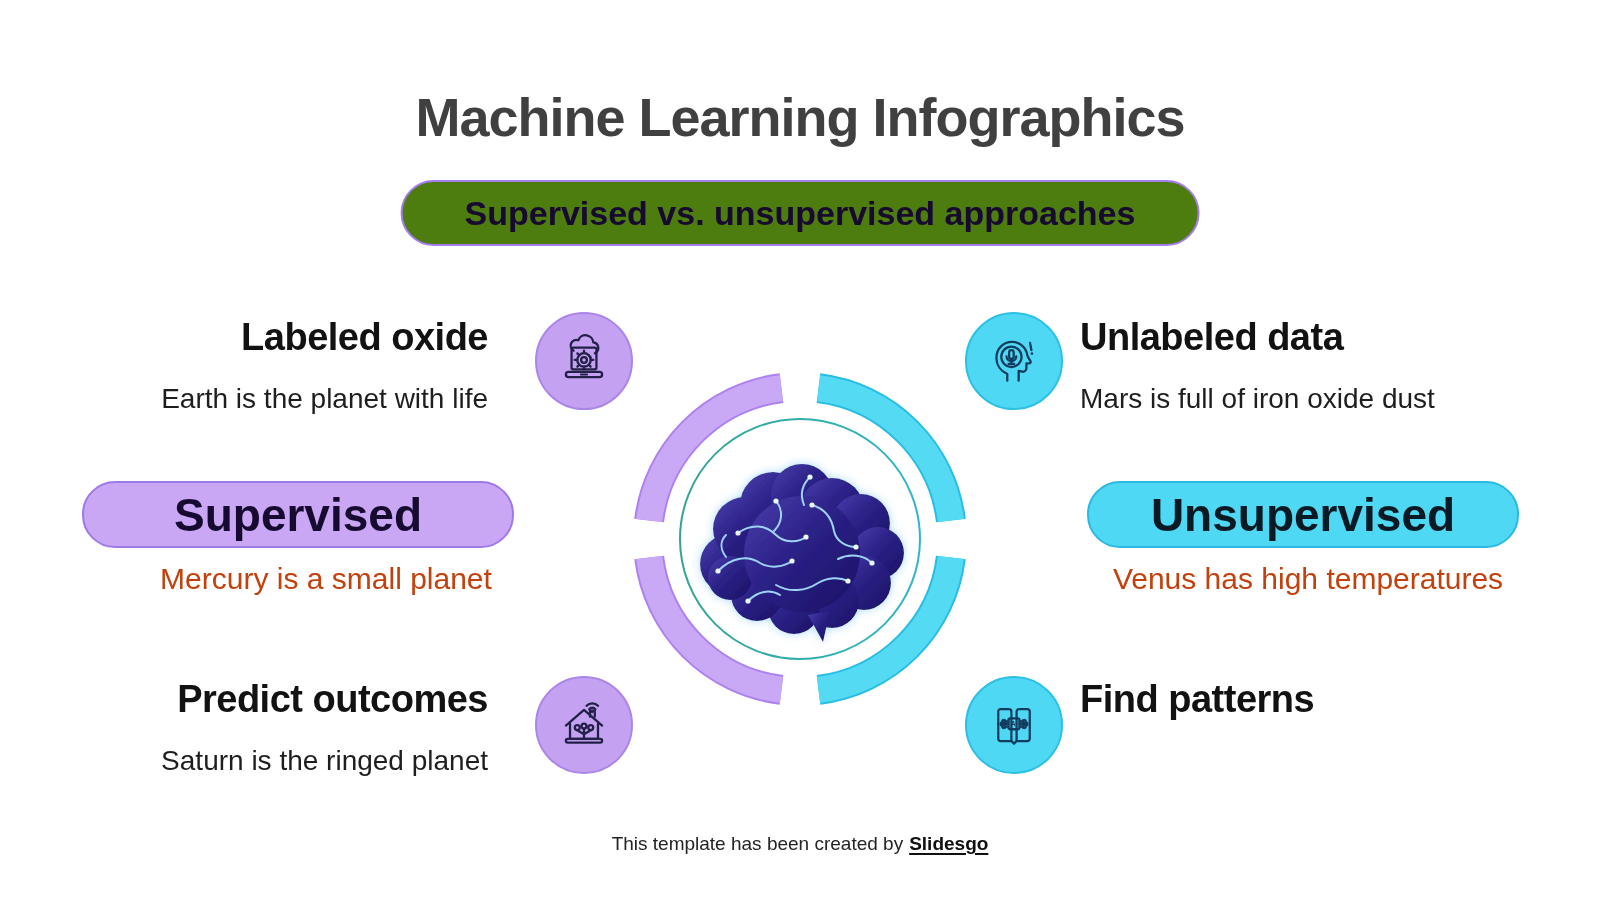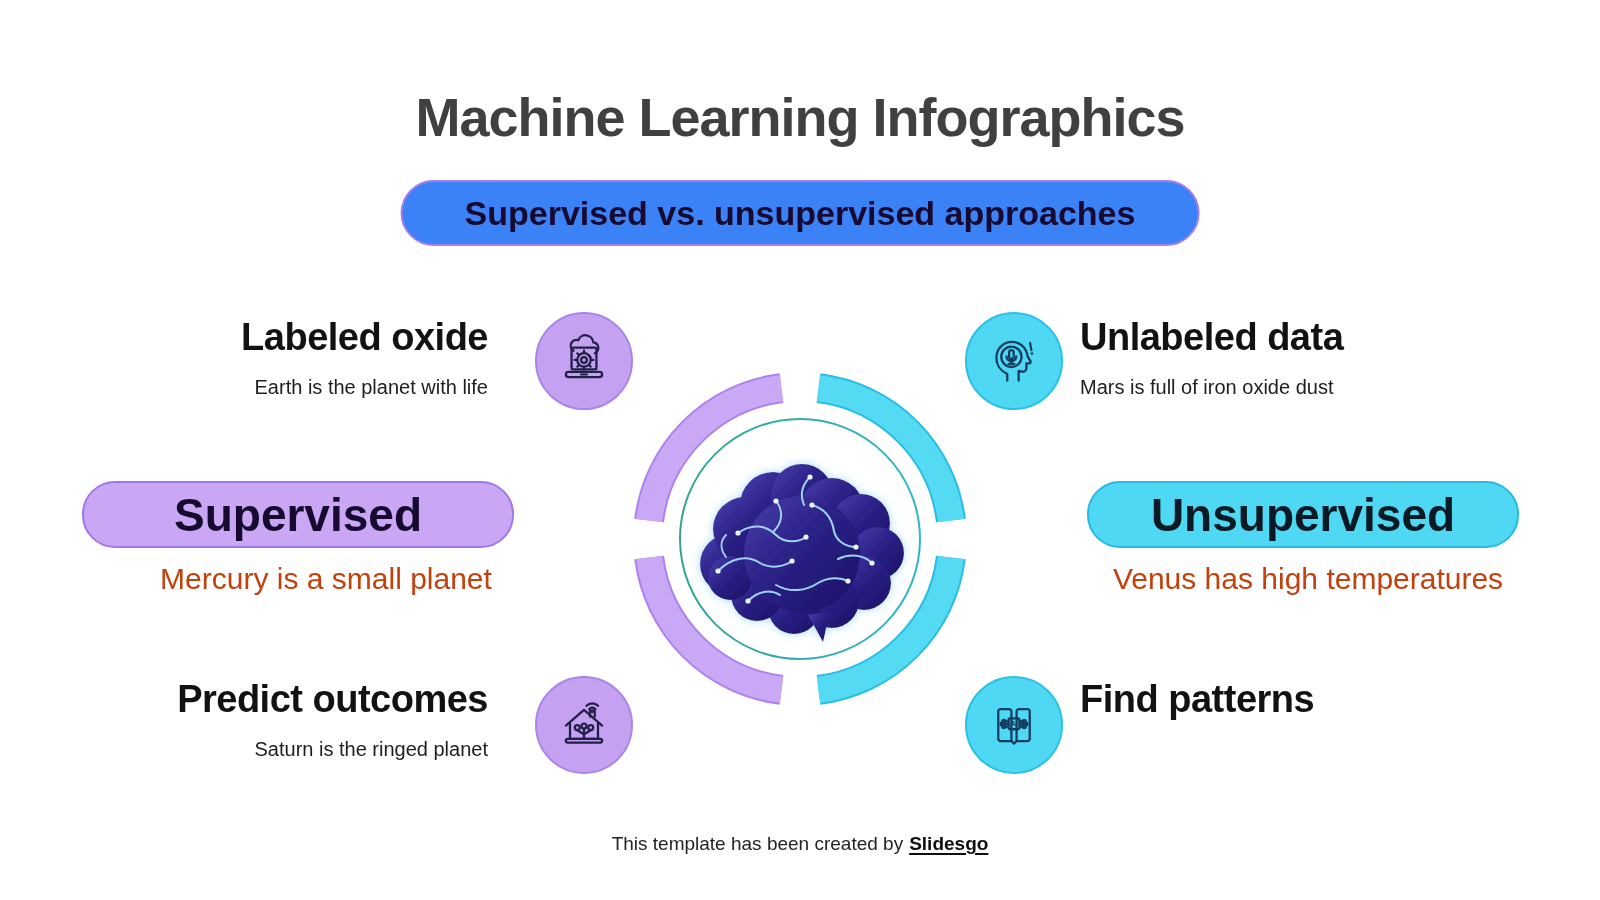--- a/index.html
+++ b/index.html
@@ -8,28 +8,28 @@
     font-family:"Liberation Sans","DejaVu Sans",sans-serif;color:#111;
   }
   
   .title{
     position:absolute;left:0;right:0;top:86px;text-align:center;
     font-size:54px;font-weight:800;letter-spacing:-1px;color:#404040;margin:0;
   }
   .subtitle-pill{
     position:absolute;top:180px;left:50%;transform:translateX(-50%);
     height:62px;padding:0 62px;border-radius:34px;
-    background:#3b82f6;border:2px solid #a67ded;
+    background:#4d7c0f;border:2px solid #a67ded;
     display:flex;align-items:center;justify-content:center;
     font-size:34px;font-weight:700;color:#17092f;white-space:nowrap;
   }
   
   .feature{position:absolute;width:460px;}
   .feature h2{margin:0;font-size:38px;font-weight:800;line-height:46px;color:#121212;letter-spacing:-0.5px;}
-  .feature p{margin:8px 0 0 0;font-size:20px;line-height:38px;color:#1e1e1e;}
+  .feature p{margin:20px 0 0 0;font-size:28px;line-height:38px;color:#1e1e1e;}
   .f-left{right:1112px;text-align:right;}
   .f-right{left:1080px;text-align:left;}
   .f-top{top:314px;}
   .f-bottom{top:676px;}
   
   .side-pill{
     position:absolute;top:481px;width:428px;height:63px;border-radius:33px;
     display:flex;align-items:center;justify-content:center;
     font-size:46px;font-weight:800;white-space:nowrap;
   }

